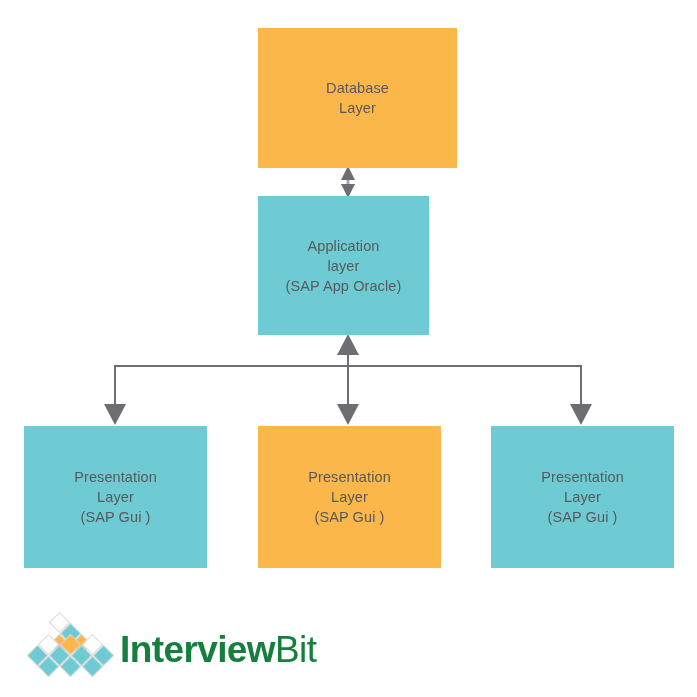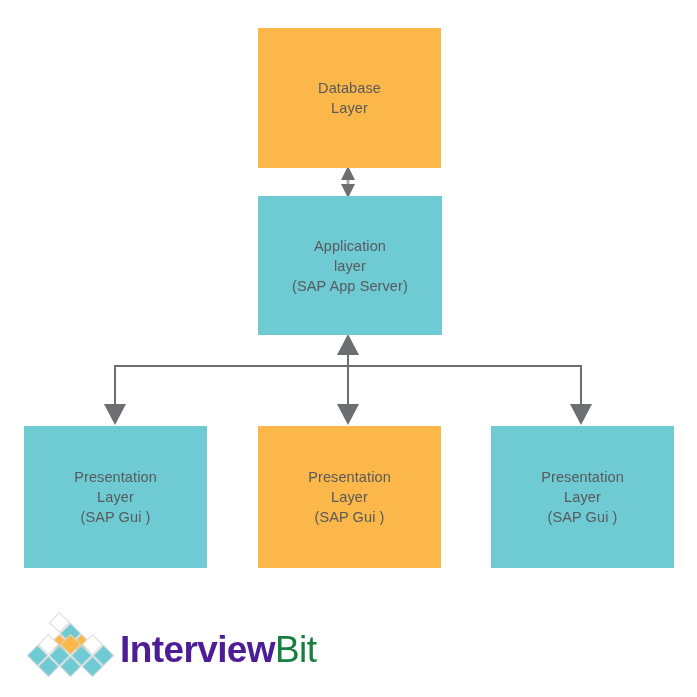--- a/index.html
+++ b/index.html
@@ -37,25 +37,25 @@
     align-items: center;
     justify-content: center;
     text-align: center;
     font-size: 14.5px;
     line-height: 20px;
     color: #58595b;
     letter-spacing: 0.1px;
   }
   .node .line { display: block; white-space: pre; }
   .node-db {
-    left: 258px; top: 28px; width: 183px; height: 140px;
+    left: 258px; top: 28px; width: 199px; height: 140px;
     background: #fbb74a;
   }
   .node-app {
-    left: 258px; top: 196px; width: 184px; height: 139px;
+    left: 258px; top: 196px; width: 171px; height: 139px;
     background: #6fcbd3;
   }
   .node-pres-left {
     left: 24px; top: 426px; width: 183px; height: 142px;
     background: #6fcbd3;
   }
   .node-pres-mid {
     left: 258px; top: 426px; width: 183px; height: 142px;
     background: #fbb74a;
   }
@@ -92,21 +92,21 @@
   .dia.white { background: #ffffff; }
   #logo-text {
     margin-left: 10px;
     font-size: 37px;
     line-height: 37px;
     white-space: nowrap;
     font-family: "Liberation Sans", sans-serif;
   }
   #logo-text .part-a {
     font-weight: bold;
-    color: #4c1d95;
+    color: #15803d;
     letter-spacing: -0.6px;
   }
   #logo-text .part-b {
     font-weight: normal;
     color: #15803d;
     letter-spacing: -0.6px;
   }
 </style>
 </head>
 <body>
@@ -143,21 +143,21 @@
   </svg>
 
   <div class="node node-db">
     <span class="line">Database</span>
     <span class="line">Layer</span>
   </div>
 
   <div class="node node-app">
     <span class="line">Application</span>
     <span class="line">layer</span>
-    <span class="line">(SAP App Server)</span>
+    <span class="line">(SAP App Oracle)</span>
   </div>
 
   <div class="node node-pres-left">
     <span class="line">Presentation</span>
     <span class="line">Layer</span>
     <span class="line">(SAP Gui )</span>
   </div>
 
   <div class="node node-pres-mid">
     <span class="line">Presentation</span>

